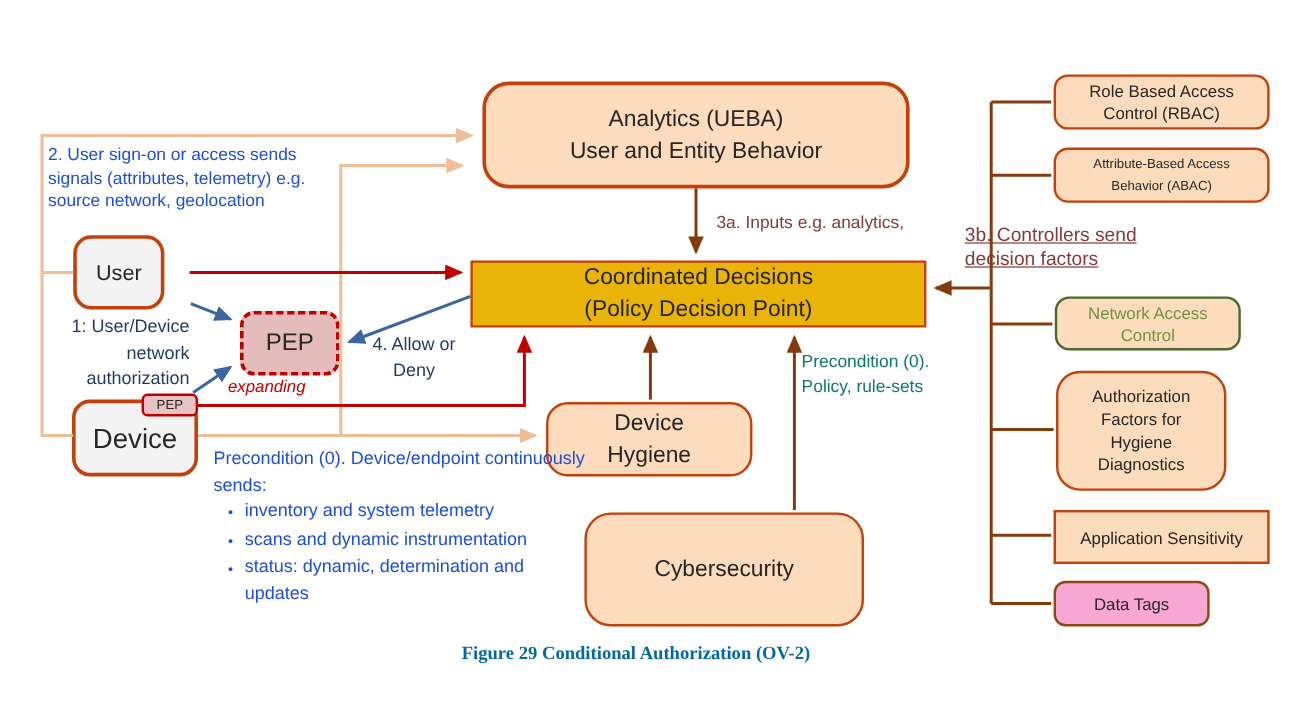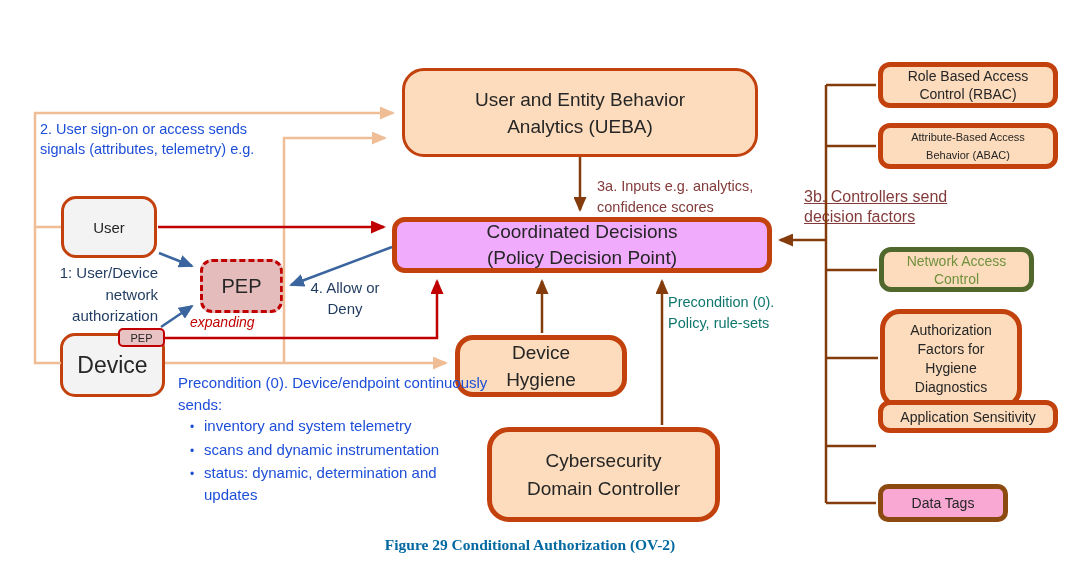--- a/index.html
+++ b/index.html
@@ -1,36 +1,36 @@
 <!DOCTYPE html>
 <html><head>
 <meta charset="utf-8">
 <style>
   * { margin:0; padding:0; box-sizing:border-box; }
   body { background:#ffffff; font-family:"Liberation Sans", sans-serif; }
   .stage { position:relative; width:1088px; height:585px; background:#ffffff; overflow:hidden; }
 
   .node { position:absolute; display:flex; flex-direction:column; align-items:center; justify-content:center;
-          text-align:center; color:#262626; background:#FCDCBC; border:5px solid #c2410c; border-radius:16px; }
+          text-align:center; color:#262626; background:#FCDCBC; border:2px solid #c2410c; border-radius:16px; }
   .node .ln { display:block; }
 
   .n-ueba   { left:402px; top:68px;  width:356px; height:89px; font-size:19px; line-height:27px; border-width:3.5px; border-radius:22px; }
-  .n-pdp    { left:392px; top:217px; width:380px; height:56px; font-size:19px; line-height:26px; background:#f0abfc; border-radius:13px; }
-  .n-user   { left:61px;  top:196px; width:96px;  height:62px; font-size:15px; background:#F3F3F3; border-width:3.5px; border-radius:15px; }
+  .n-pdp    { left:392px; top:217px; width:380px; height:56px; font-size:19px; line-height:26px; background:#eab308; border-radius:1px; }
+  .n-user   { left:61px;  top:196px; width:76px;  height:62px; font-size:18px; background:#F3F3F3; border-width:3.5px; border-radius:15px; }
   .n-device { left:60px;  top:333px; width:105px; height:64px; font-size:23px; background:#F3F3F3; border-width:3.5px; border-radius:15px; }
   .n-peptag { left:118px; top:328px; width:47px;  height:19px; font-size:11px; background:#E9C3C3; border:2.5px solid #C00000; border-radius:5px; z-index:6; }
   .n-pep    { left:200px; top:259px; width:83px;  height:54px; font-size:20px; background:#E5BCBC; border:3px dashed #C00000; border-radius:12px; }
   .n-dhyg   { left:455px; top:335px; width:172px; height:62px; font-size:19px; line-height:27px; border-radius:18px; }
   .n-cdc    { left:487px; top:427px; width:233px; height:95px; font-size:19px; line-height:28px; border-radius:22px; }
   .n-rbac   { left:878px; top:62px;  width:180px; height:46px; font-size:14px; line-height:18px; border-radius:12px; }
   .n-abac   { left:878px; top:123px; width:180px; height:46px; font-size:11px; line-height:18px; border-radius:12px; }
   .n-nac    { left:879px; top:247px; width:155px; height:45px; font-size:14px; line-height:18px; border-radius:12px;
               border-color:#50682C; color:#71913D; }
   .n-authf  { left:880px; top:309px; width:142px; height:100px; font-size:14px; line-height:19px; border-radius:20px; }
-  .n-appsen { left:878px; top:400px; width:180px; height:33px; font-size:14px; border-radius:12px; }
+  .n-appsen { left:878px; top:425px; width:180px; height:45px; font-size:14px; border-radius:0; }
   .n-dtags  { left:878px; top:484px; width:130px; height:38px; font-size:14px; background:#f9a8d4; border-color:#8C4A10; border-radius:10px; }
 
   .note { position:absolute; }
   .t-orange { color:#1d4ed8; }
   .t-navy   { color:#1F3A5F; }
   .t-maroon { color:#833A3A; }
   .t-brown  { color:#0f766e; }
   .t-red    { color:#C00000; }
 
   .note-2  { left:40px;  top:120px; width:260px; font-size:14.5px; line-height:19.5px; }
@@ -48,22 +48,22 @@
              font-family:"Liberation Serif", serif; font-weight:bold; font-size:15.5px; color:#0369a1; }
 
   svg.wires { position:absolute; left:0; top:0; z-index:5; pointer-events:none; }
 </style>
 </head>
 <body>
 
 <div class="stage">
 
   <div class="node n-ueba">
+    <span class="ln">Analytics (UEBA)</span>
     <span class="ln">User and Entity Behavior</span>
-    <span class="ln">Analytics (UEBA)</span>
   </div>
 
   <div class="node n-pdp">
     <span class="ln">Coordinated Decisions</span>
     <span class="ln">(Policy Decision Point)</span>
   </div>
 
   <div class="node n-user">
     <span class="ln">User</span>
   </div>
@@ -81,21 +81,20 @@
   </div>
   <div class="note note-exp t-red">expanding</div>
 
   <div class="node n-dhyg">
     <span class="ln">Device</span>
     <span class="ln">Hygiene</span>
   </div>
 
   <div class="node n-cdc">
     <span class="ln">Cybersecurity</span>
-    <span class="ln">Domain Controller</span>
   </div>
 
   <div class="node n-rbac">
     <span class="ln">Role Based Access</span>
     <span class="ln">Control (RBAC)</span>
   </div>
 
   <div class="node n-abac">
     <span class="ln">Attribute-Based Access</span>
     <span class="ln">Behavior (ABAC)</span>
@@ -117,36 +116,36 @@
     <span class="ln">Application Sensitivity</span>
   </div>
 
   <div class="node n-dtags">
     <span class="ln">Data Tags</span>
   </div>
 
   <div class="note note-2 t-orange">
     <span class="ln" style="display:block">2. User  sign-on or access sends</span>
     <span class="ln" style="display:block">signals (attributes, telemetry) e.g.</span>
+    <span class="ln" style="display:block">source network, geolocation</span>
   </div>
 
   <div class="note note-1 t-navy">
     <span class="ln" style="display:block">1: User/Device</span>
     <span class="ln" style="display:block">network</span>
     <span class="ln" style="display:block">authorization</span>
   </div>
 
   <div class="note note-4 t-navy">
     <span class="ln" style="display:block">4. Allow or</span>
     <span class="ln" style="display:block">Deny</span>
   </div>
 
   <div class="note note-3a t-maroon">
     <span class="ln" style="display:block">3a. Inputs e.g. analytics,</span>
-    <span class="ln" style="display:block">confidence scores</span>
   </div>
 
   <div class="note note-3b t-maroon">
     <span class="ln" style="display:block">3b. Controllers send</span>
     <span class="ln" style="display:block">decision factors</span>
   </div>
 
   <div class="note note-pp t-brown">
     <span class="ln" style="display:block">Precondition (0).</span>
     <span class="ln" style="display:block">Policy, rule-sets</span>

